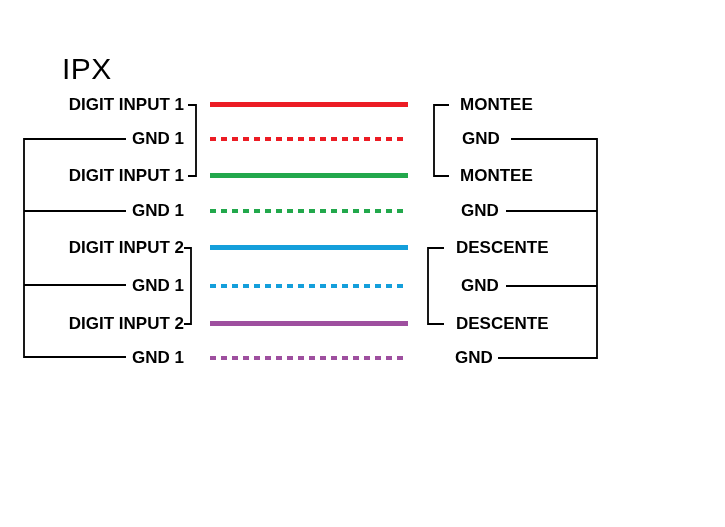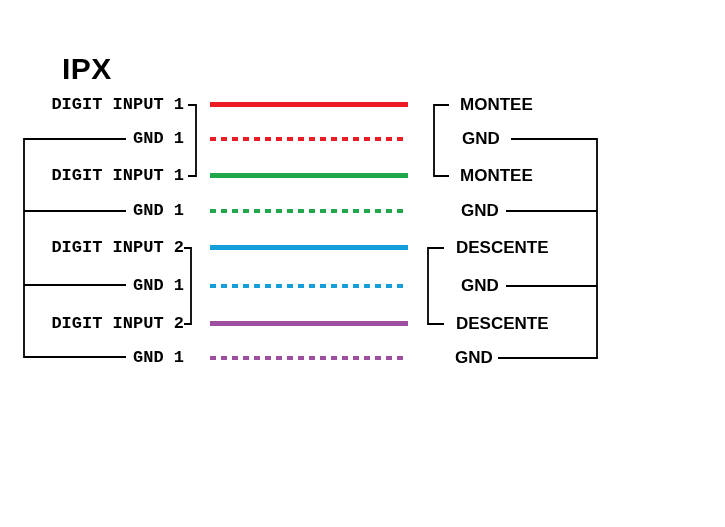--- a/index.html
+++ b/index.html
@@ -7,41 +7,40 @@
     position: relative;
     width: 725px;
     height: 527px;
     background: #ffffff;
     font-family: "Liberation Sans", "DejaVu Sans", sans-serif;
     overflow: hidden;
   }
   .title {
     position: absolute;
     font-size: 30px;
-    font-weight: bold;
+    font-weight: normal;
     color: #000000;
     letter-spacing: 0.5px;
     white-space: nowrap;
   }
   .title-left  { left: 62px;  top: 52px; }
   .title-right { left: 492px; top: 52px; }
   .lbl {
     position: absolute;
     font-size: 17px;
     font-weight: bold;
     color: #000000;
     height: 22px;
     line-height: 22px;
     white-space: nowrap;
   }
   .lbl.left {
     left: 18px;
     width: 166px;
     text-align: right;
-    font-family: Liberation Mono, monospace;
   }
   .wire {
     position: absolute;
     left: 210px;
     width: 198px;
   }
   .wire-solid {
     height: 5px;
     background: var(--wire-color, #000);
   }

